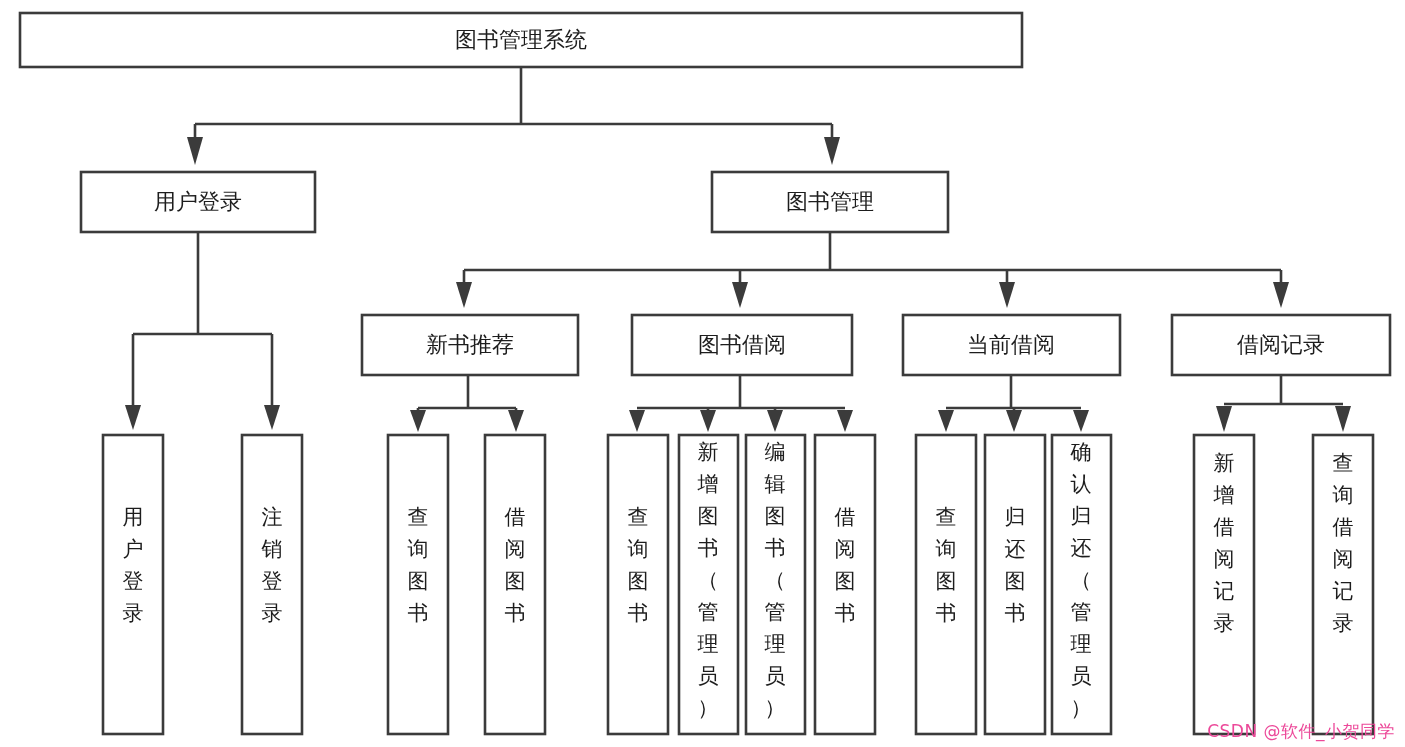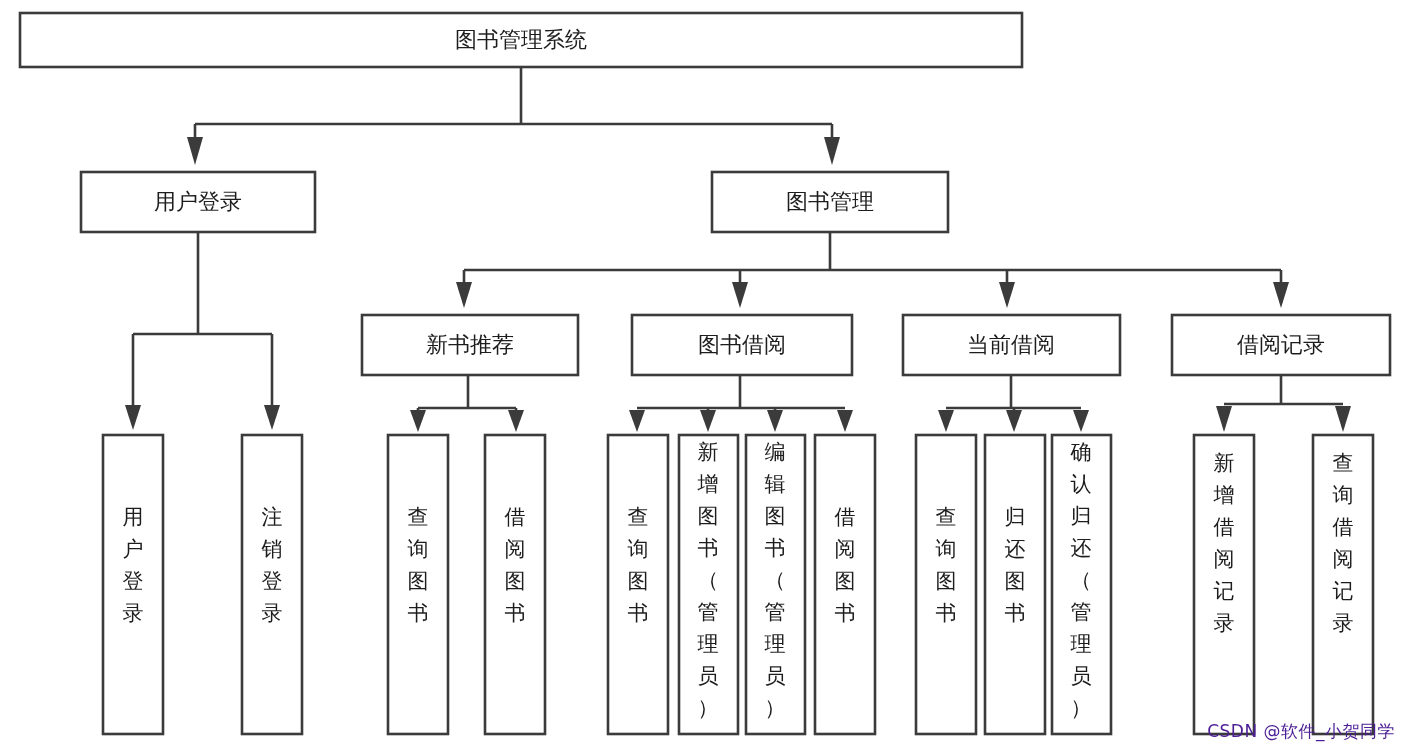--- a/index.html
+++ b/index.html
@@ -53,21 +53,21 @@
     font-size: 21px;
     fill: #1d1d1d;
     text-anchor: middle;
   }
   .watermark {
     position: absolute;
     right: 10px;
     bottom: 4px;
     font-family: "DejaVu Sans", "Liberation Sans", sans-serif;
     font-size: 17px;
-    color: #4c1d95;
+    color: #ec4899;
     letter-spacing: 0.5px;
     white-space: nowrap;
     pointer-events: none;
   }
 </style>
 </head>
 <body>
 
 <div id="diagram-root">
 

